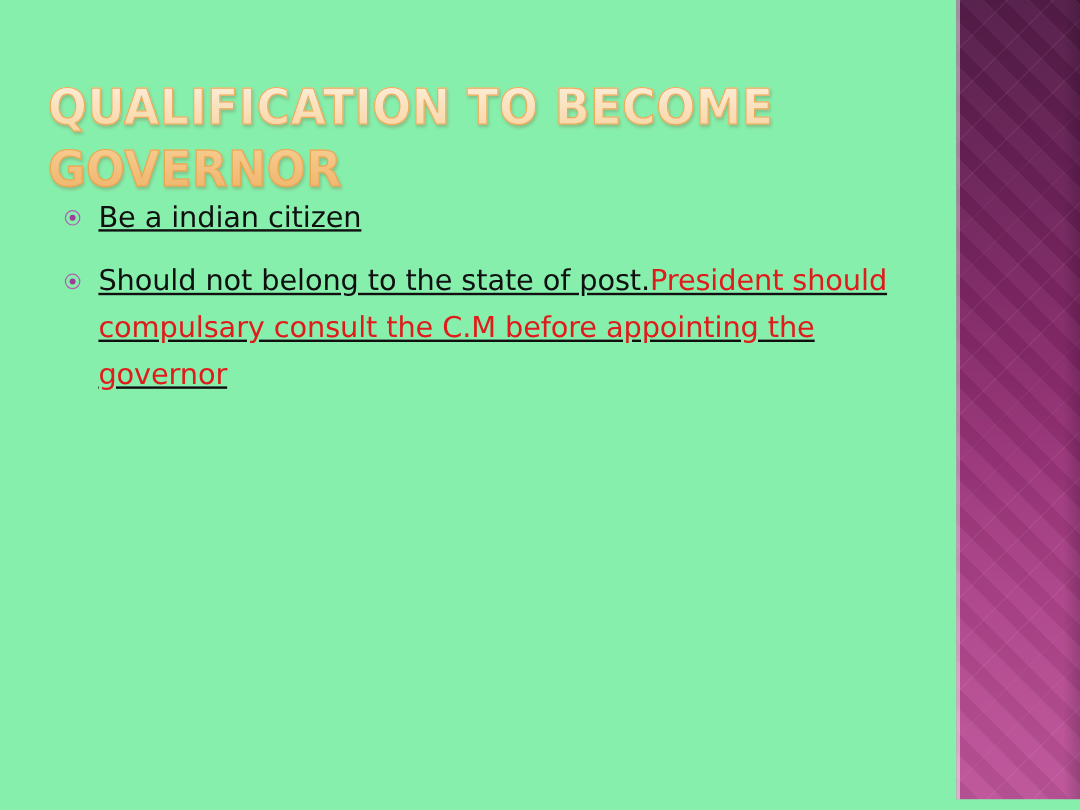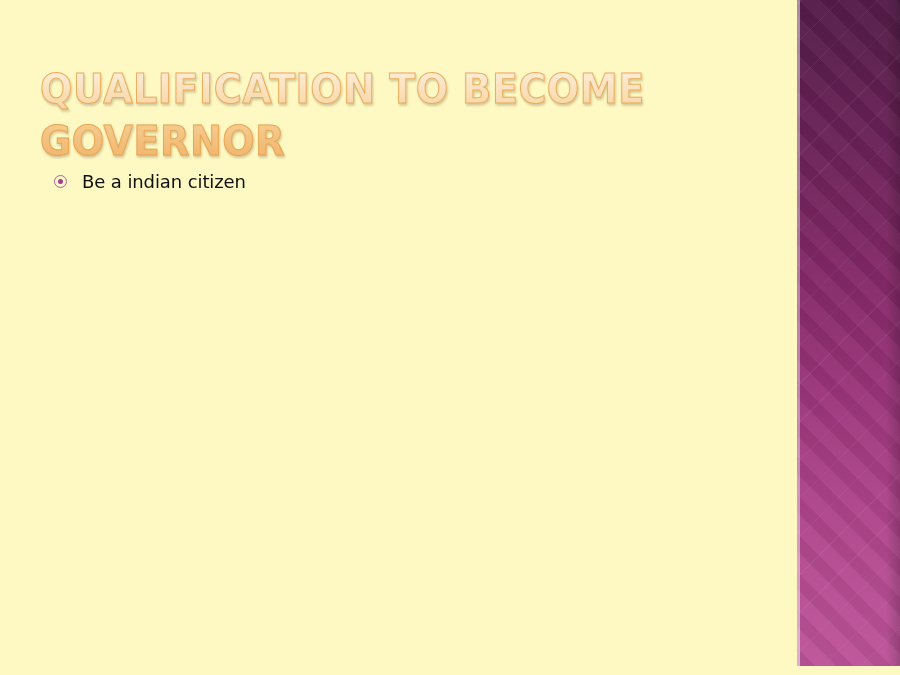--- a/index.html
+++ b/index.html
@@ -11,21 +11,21 @@
     width: 900px;
     height: 675px;
     font-family: "DejaVu Sans", "Liberation Sans", sans-serif;
     overflow: hidden;
   }
 
   .slide {
     position: relative;
     width: 900px;
     height: 675px;
-    background: #fef9c3;
+    background: #86efac;
     overflow: hidden;
   }
 
   
   .side-band {
     position: absolute;
     top: 0;
     left: 797px;
     width: 103px;
     height: 666px;
@@ -137,24 +137,25 @@
     width: 730px;
     list-style: none;
     margin: 0;
     padding: 0;
   }
   .bullet-item {
     position: relative;
     padding-left: 30px;
     margin: 0 0 14px 0;
     font-family: "DejaVu Sans", "Liberation Sans", sans-serif;
-    font-size: 18px;
+    font-size: 24px;
     line-height: 39px;
     color: #101010;
     letter-spacing: -0.1px;
+    text-decoration: underline;
   }
   .bullet-marker {
     position: absolute;
     left: 2px;
     top: 13px;
     width: 13px;
     height: 13px;
     border-radius: 50%;
     border: 1.6px solid #b25fb0;
     background: transparent;
@@ -184,15 +185,16 @@
     <div class="side-band-gloss"></div>
     <div class="side-band-texture"></div>
     <div class="side-band-edge-left"></div>
     <div class="side-band-edge-right"></div>
   </div>
 
   <h1 class="title">Qualification to become governor</h1>
 
   <ul class="body-list" id="body-list">
       <li class="bullet-item"><span class="bullet-marker"></span><span class="bullet-text">Be a indian citizen</span></li>
+      <li class="bullet-item"><span class="bullet-marker"></span><span class="bullet-text">Should not  belong to the state of post.</span><span class="bullet-text txt-red">President should compulsary consult the C.M before appointing the governor</span></li>
     </ul>
 
 </div>
 
 </body></html>

